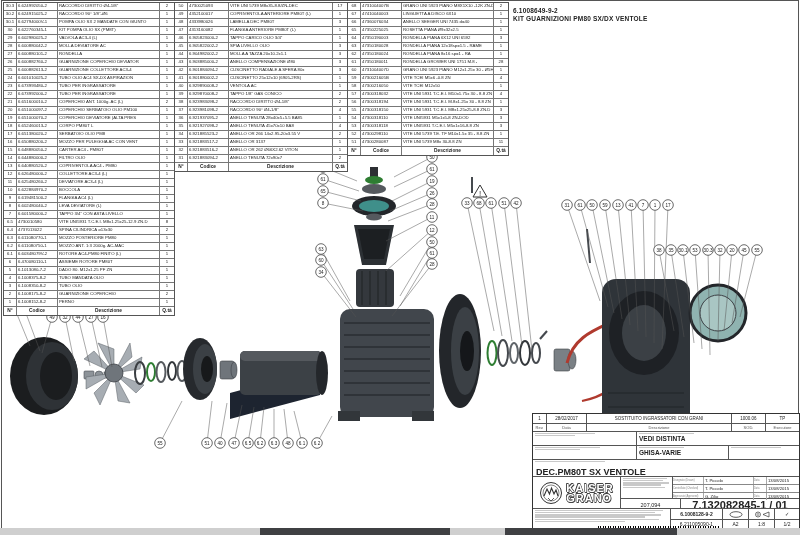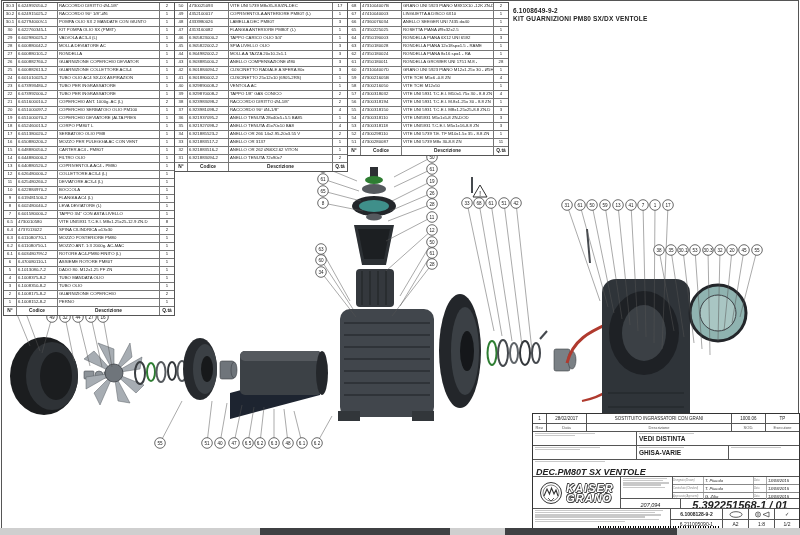--- a/index.html
+++ b/index.html
@@ -19,21 +19,21 @@
   
   #diagram{position:absolute;left:0;top:0;width:800px;height:535px;}
   
   #tblock{position:absolute;left:530px;top:412px;width:266px;height:115px;border:1px solid #333;background:#fff;color:#222;}
   .tb-row{display:flex;border-bottom:0.6px solid #555;box-sizing:border-box;}
   .tb-cell{border-right:0.6px solid #555;box-sizing:border-box;overflow:hidden;white-space:nowrap;position:relative;}
   .tb-cell:last-child{border-right:none;}
   .microbar{height:1.4px;background:#c9c9c9;margin:0.8px 1.5px;}
   .fld{font-size:6.5px;font-weight:bold;padding-left:2px;}
   .ctr{display:flex;align-items:center;justify-content:center;}
-  #tb-title{font-size:9px;font-weight:bold;padding:4px 0 0 3px;font-style:italic;}
+  #tb-title{font-size:9px;font-weight:bold;padding:4px 0 0 3px;}
   #brand{font-weight:bold;font-size:11px;line-height:10px;color:#fff;letter-spacing:1px;
          text-shadow:-0.7px 0 #444,0.7px 0 #444,0 -0.7px #444,0 0.7px #444,0.7px 0.7px #444,-0.7px -0.7px #444;}
   .namerow{display:flex;height:7px;border-bottom:0.5px solid #888;font-size:4.2px;line-height:7px;}
   .namerow .lab{width:30px;font-size:2.6px;color:#888;border-right:0.5px solid #aaa;}
   .namerow .nm{width:48px;padding-left:1px;}
   .namerow .dlab{width:12px;font-size:2.6px;color:#888;border-right:0.5px solid #aaa;border-left:0.5px solid #aaa;}
   .namerow .dt{flex:1;padding-left:1px;}
   #bignum{font-size:11px;font-weight:bold;}
   .r7cell{font-size:5px;line-height:9px;text-align:center;border-right:0.6px solid #555;box-sizing:border-box;}
   
@@ -1008,21 +1008,21 @@
         <div class="tb-cell" style="flex:1;">
           <div class="microbar" style="width:50px;"></div>
         </div>
       </div>
       <div class="tb-row" style="height:17px;">
         <div class="tb-cell" style="flex:1;">
           <div class="microbar" style="width:70px;"></div>
           <div id="tb-title">DEC.PM80T SX VENTOLE</div>
         </div>
       </div>
-      <div class="tb-row" style="height:32px;font-style:italic;">
+      <div class="tb-row" style="height:32px;">
         <div class="tb-cell ctr" style="width:88px;gap:3px;">
           <svg width="24" height="24" viewBox="0 0 24 24">
             <circle cx="12" cy="12" r="10.5" fill="none" stroke="#333" stroke-width="1"></circle>
             <circle cx="12" cy="12" r="8" fill="none" stroke="#333" stroke-width="0.6"></circle>
             <path d="M5,15 L8,8 L10.5,13 L12.5,7 L15,13 L17,9 L19,15" fill="none" stroke="#333" stroke-width="1.1"></path>
             <path d="M9,17 L12,20 L15,17" fill="none" stroke="#333" stroke-width="0.8"></path>
           </svg>
           <div id="brand">
             <div>KAISER</div>
             <div>GRANO</div>
@@ -1054,21 +1054,21 @@
                 <div class="lab">Approvato (Approved)</div>
                 <div class="nm">G. Zilio</div>
                 <div class="dlab">Data</div>
                 <div class="dt">13/08/2015</div>
               </div>
             </div>
           </div>
           <div style="display:flex;height:11px;align-items:center;">
             <div class="tb-cell ctr" style="width:60px;height:11px;font-size:5.5px;">207,094</div>
             <div class="ctr" style="flex:1;height:11px;">
-              <span id="bignum">5.392251568-1 / 01</span>
+              <span id="bignum">7.132082845-1 / 01</span>
             </div>
           </div>
         </div>
       </div>
       <div class="tb-row" style="height:20px;border-bottom:none;">
         <div class="tb-cell" style="width:138px;">
           <div class="microbar" style="width:128px;"></div>
             <div class="microbar" style="width:120px;"></div>
           <div class="microbar" style="width:126px;"></div>
             <div class="microbar" style="width:110px;"></div>

